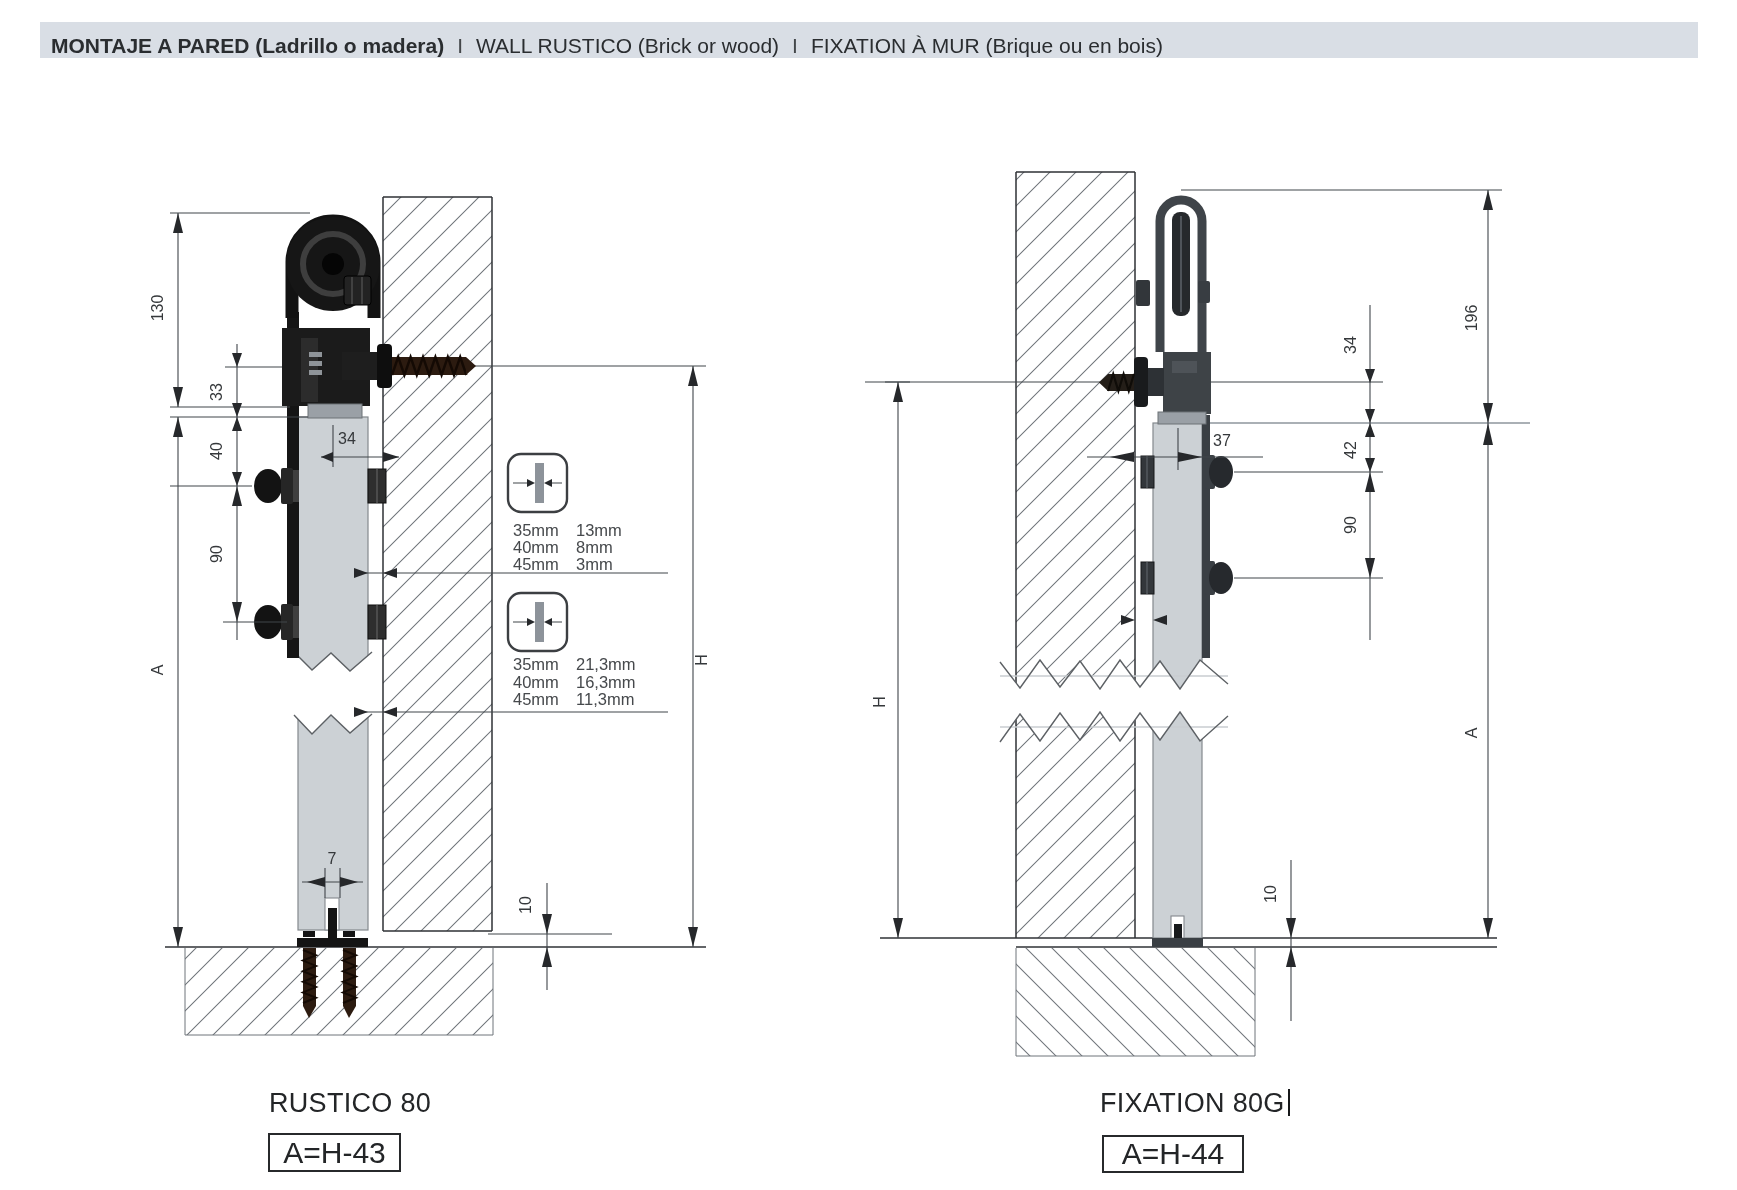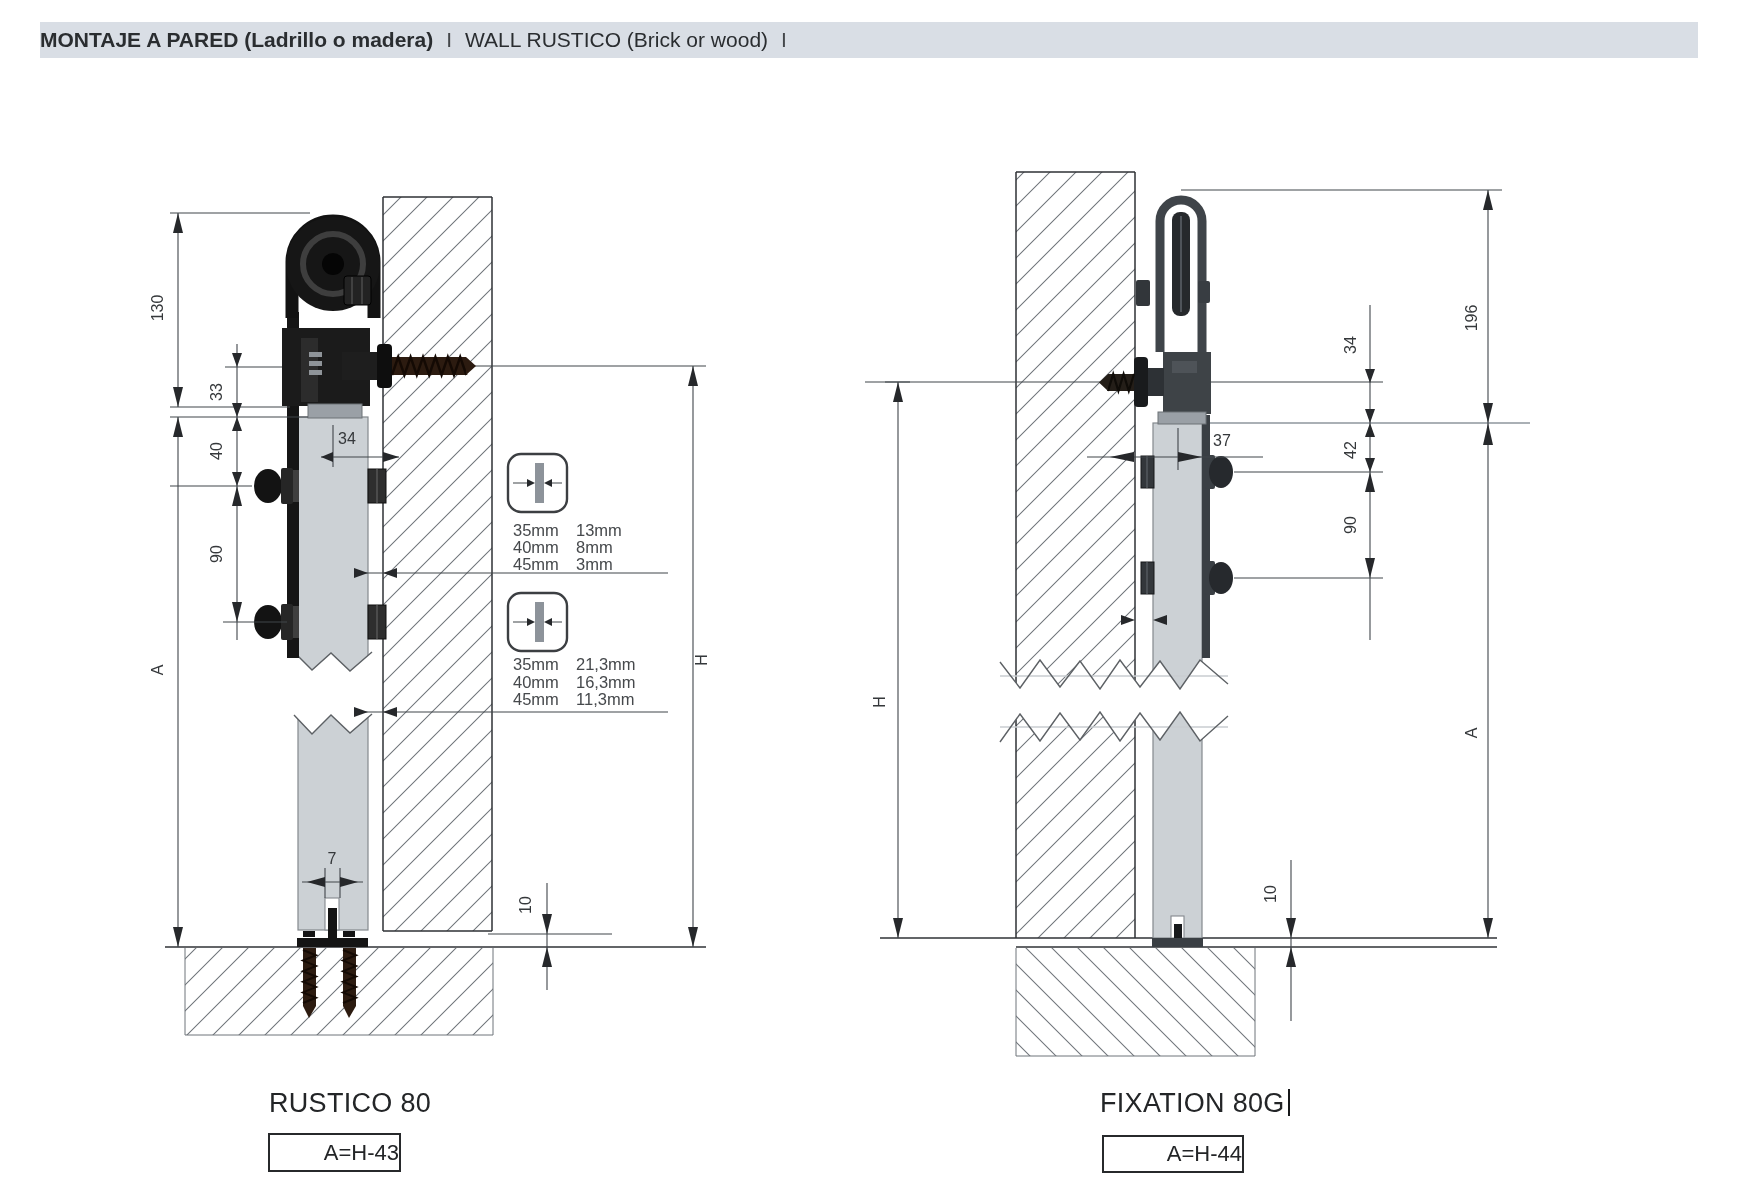--- a/index.html
+++ b/index.html
@@ -1,27 +1,27 @@
 <!DOCTYPE html>
 <html><head>
 <meta charset="utf-8">
 <style>
   html,body{margin:0;padding:0;background:#fff}
   .page{position:relative;width:1737px;height:1190px;background:#fff;overflow:hidden;
         font-family:"Liberation Sans",sans-serif;color:#26282b}
   .hdr{position:absolute;left:40px;top:22px;width:1658px;height:36px;background:#d9dee5;
-       display:flex;align-items:center;box-sizing:border-box;
+       display:flex;align-items:flex-end;padding-left:11px;box-sizing:border-box;
        font-size:21px;white-space:nowrap;color:#2a2d30}
   .hdr b{font-weight:700}
   .hdr .sep{margin:0 13px;font-weight:400;color:#44474a}
   svg.draw{position:absolute;left:0;top:0}
   .ptitle{position:absolute;font-size:27px;font-weight:400;color:#232527;letter-spacing:.3px;white-space:nowrap}
   .caret{display:inline-block;width:2px;height:27px;background:#17181a;margin-left:3px;vertical-align:-4px}
-  .fbox{position:absolute;border:2.5px solid #27292b;display:flex;align-items:center;justify-content:flex-end;
-        font-size:22px;color:#232527;box-sizing:border-box}
+  .fbox{position:absolute;border:2.5px solid #27292b;display:flex;align-items:center;justify-content:center;
+        font-size:30px;color:#232527;box-sizing:border-box}
   
   .dl{stroke:#41464b;stroke-width:1.1;fill:none}
   .dlg{stroke:#aab0b5;stroke-width:2.2;fill:none}
   .wl{stroke:#2f3236;stroke-width:1.5;fill:none}
   .wlt{stroke:#6f747a;stroke-width:1;fill:none}
   .ar{fill:#26282b;stroke:none}
   .dt{font-size:16px;fill:#35383b;font-family:"Liberation Sans",sans-serif}
   .tt{font-size:16.5px;fill:#46494c;font-family:"Liberation Sans",sans-serif}
   .zz{stroke:#5d6165;stroke-width:1.4;fill:none}
   .cut{stroke:#c9cdd1;stroke-width:1.6}
@@ -29,20 +29,21 @@
 </head>
 <body>
 
 <div class="page">
 
   <div class="hdr">
     <b>MONTAJE A PARED (Ladrillo o madera)</b>
     <span class="sep">I</span>
     <span>WALL RUSTICO (Brick or wood)</span>
     <span class="sep">I</span>
+    <span>FIXATION À MUR (Brique ou en bois)</span>
   </div>
 
   <svg class="draw" width="1737" height="1190" viewBox="0 0 1737 1190">
     <defs>
       <pattern id="hA" width="26" height="26" patternUnits="userSpaceOnUse">
         <path d="M-6,32 L32,-6 M-6,6 L6,-6 M20,32 L32,20" stroke="#6f747a" stroke-width="1.05" fill="none"></path>
       </pattern>
       <pattern id="hB" width="26" height="26" patternUnits="userSpaceOnUse">
         <path d="M-6,-6 L32,32 M20,-6 L32,6 M-6,20 L6,32" stroke="#6f747a" stroke-width="1.05" fill="none"></path>
       </pattern>

